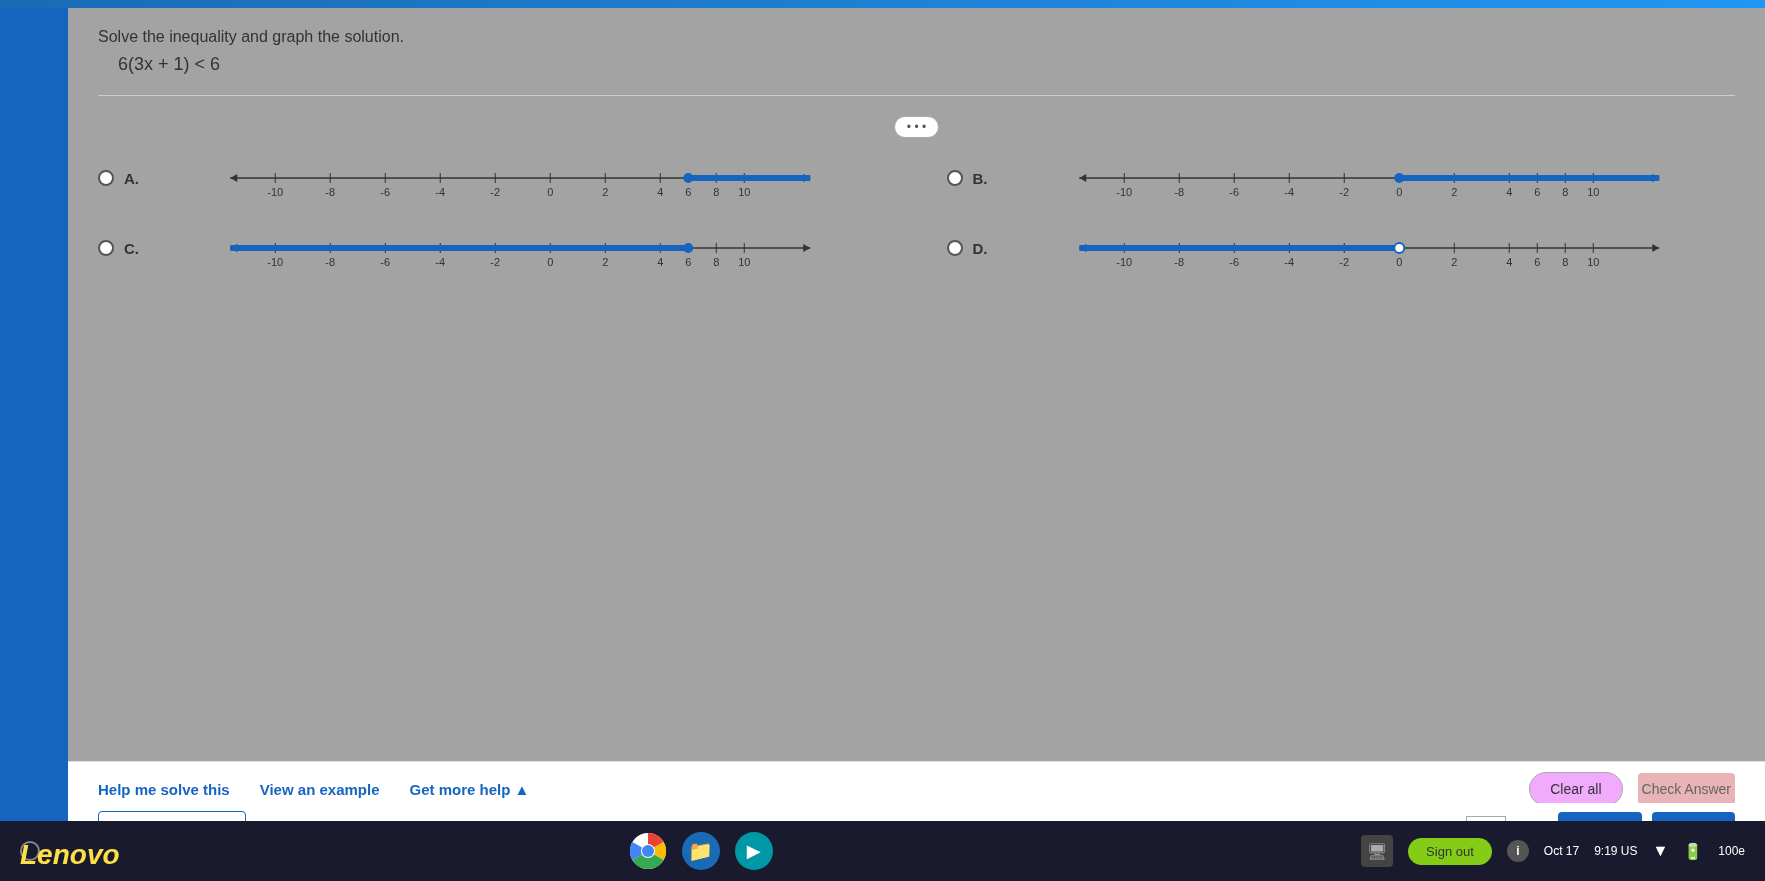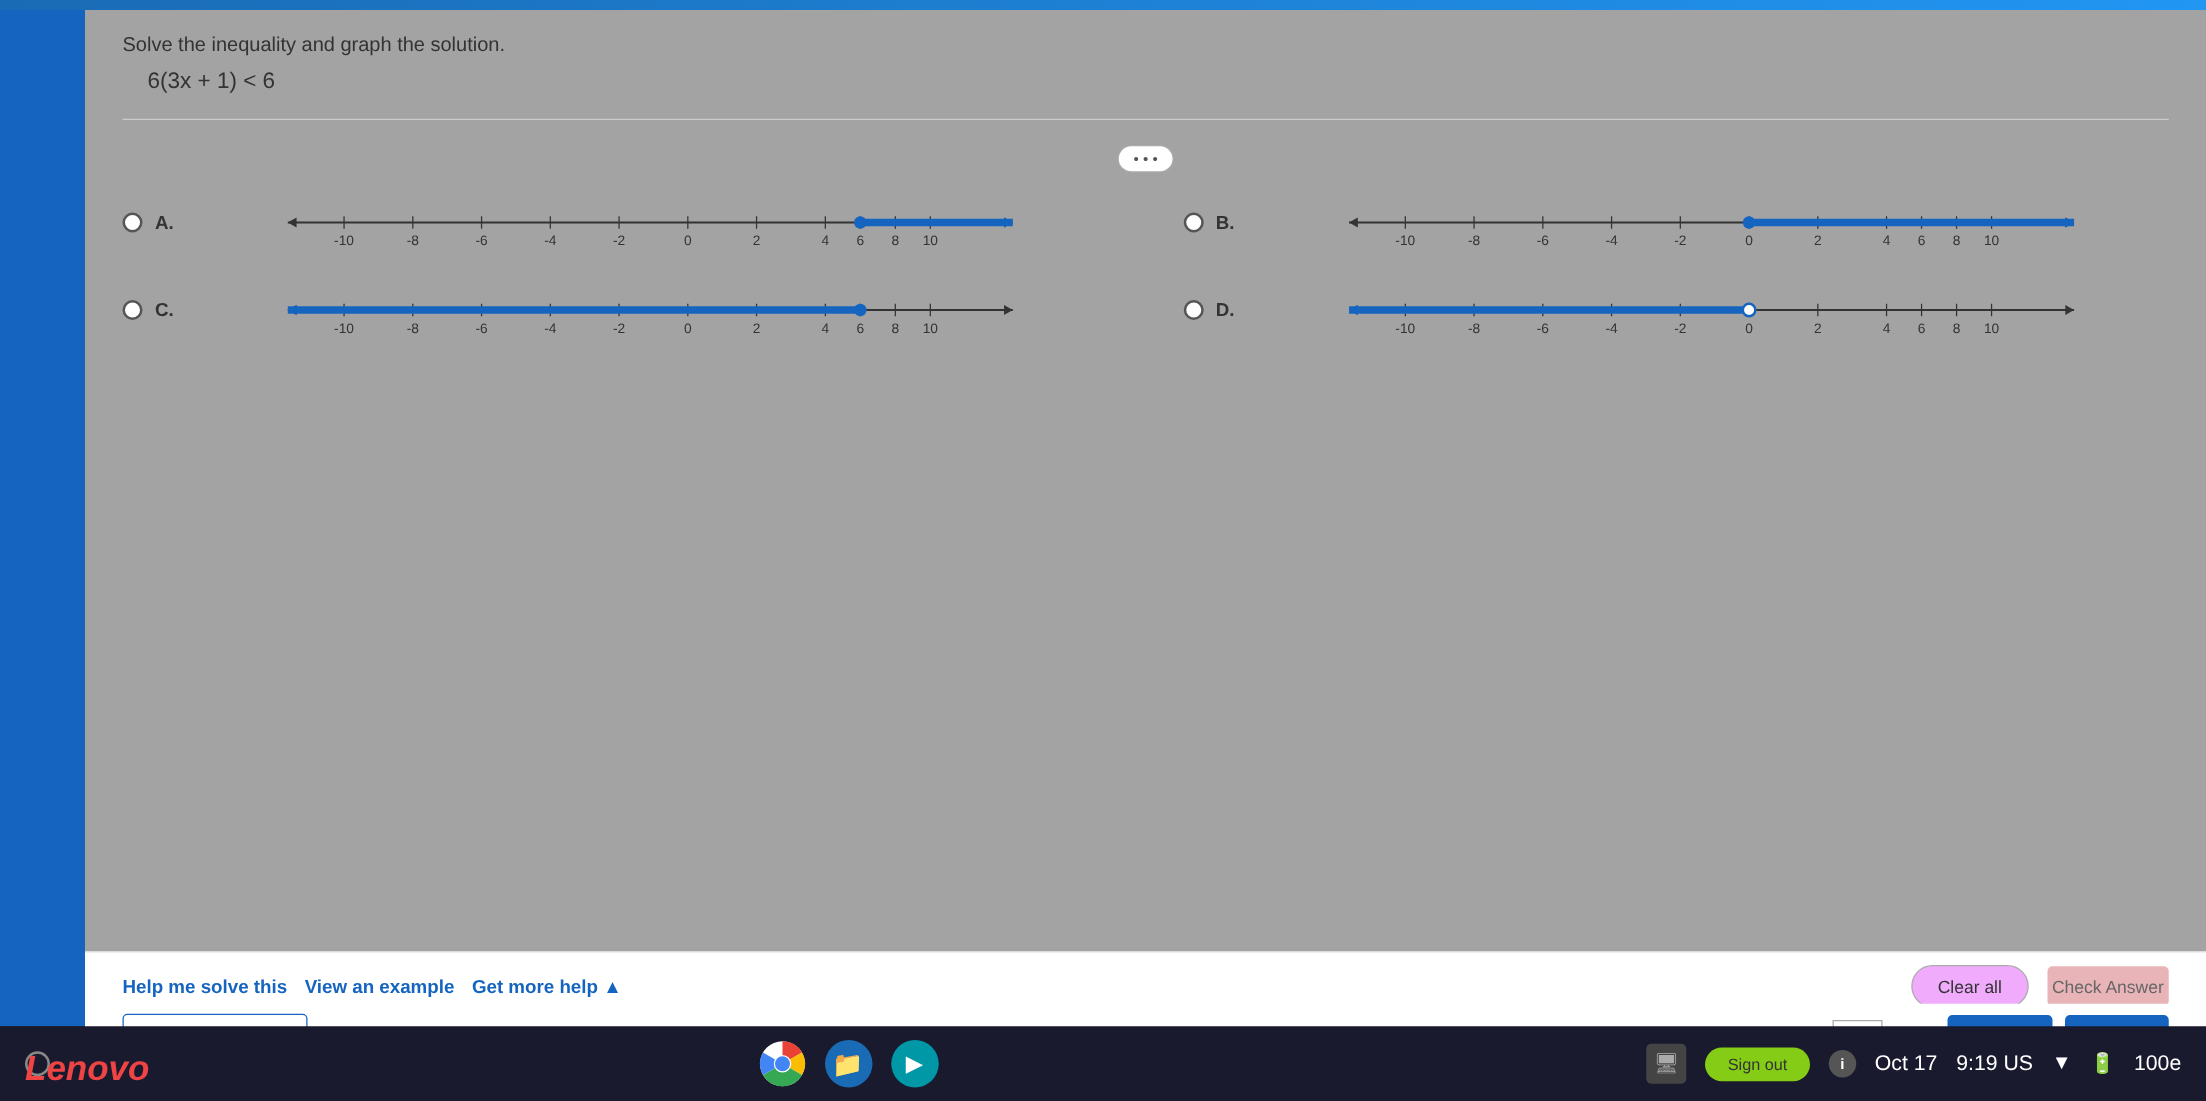--- a/index.html
+++ b/index.html
@@ -109,21 +109,21 @@
       background: white;
       padding: 10px 30px 10px 30px;
       display: flex;
       align-items: center;
       justify-content: space-between;
       border-top: 1px solid #e0e0e0;
     }
 
     .help-buttons {
       display: flex;
-      gap: 14px;
+      gap: 30px;
       align-items: flex-start;
     }
 
     .help-link {
       color: #1565c0;
       font-size: 15px;
       font-weight: bold;
       cursor: pointer;
       text-decoration: none;
       border: none;
@@ -314,21 +314,21 @@
       color: white;
       display: flex;
       align-items: center;
       justify-content: center;
       font-size: 12px;
       font-weight: bold;
     }
 
     .datetime-text {
       color: white;
-      font-size: 17px;
+      font-size: 12px;
     }
 
     
     .settings-gear {
       position: absolute;
       top: 12px;
       right: 15px;
       width: 30px;
       height: 30px;
       color: white;
@@ -336,21 +336,21 @@
       cursor: pointer;
     }
 
     
     .lenovo-brand {
       position: absolute;
       bottom: 10px;
       left: 20px;
       font-size: 28px;
       font-weight: bold;
-      color: #ef4444;
+      color: #fde047;
       font-style: italic;
     }
 
     .expand-btn {
       background: white;
       border: 1px solid #aaa;
       border-radius: 20px;
       padding: 3px 12px;
       font-size: 12px;
       cursor: pointer;

